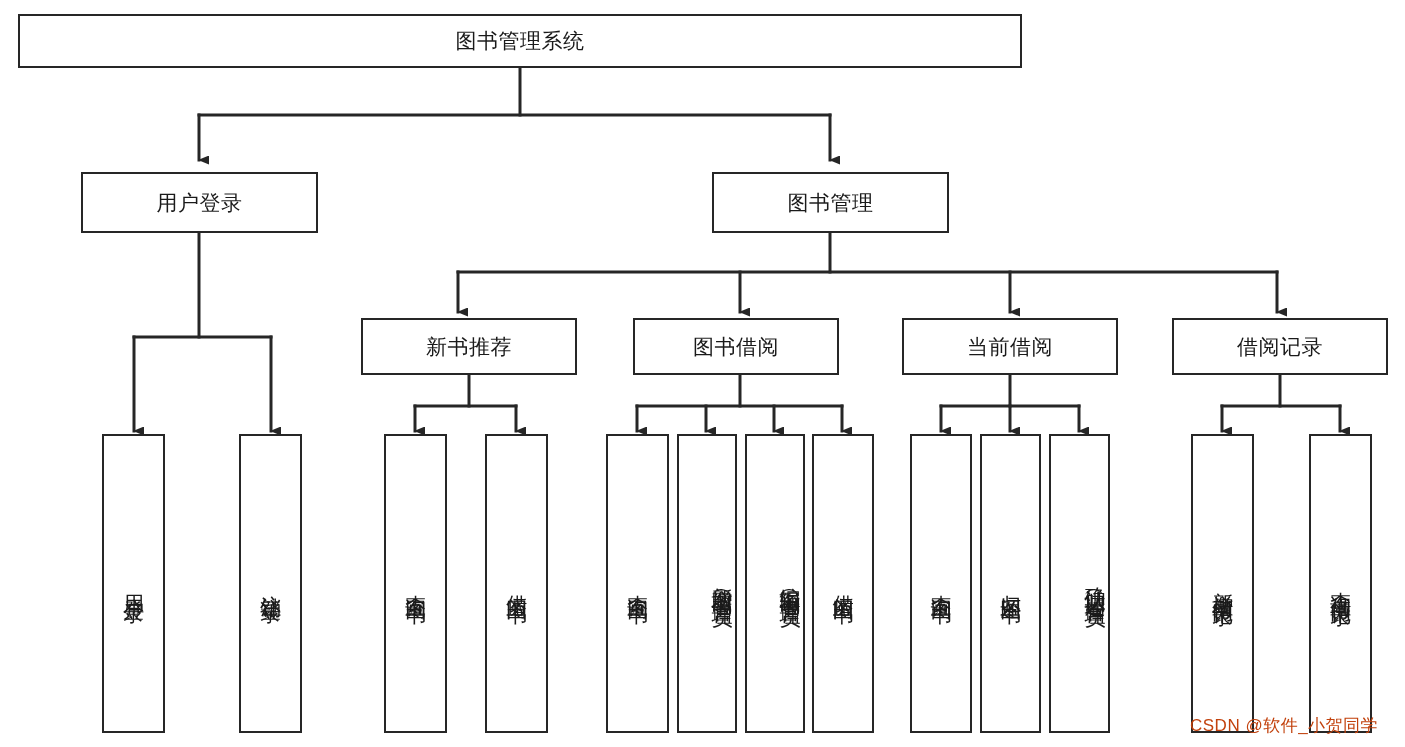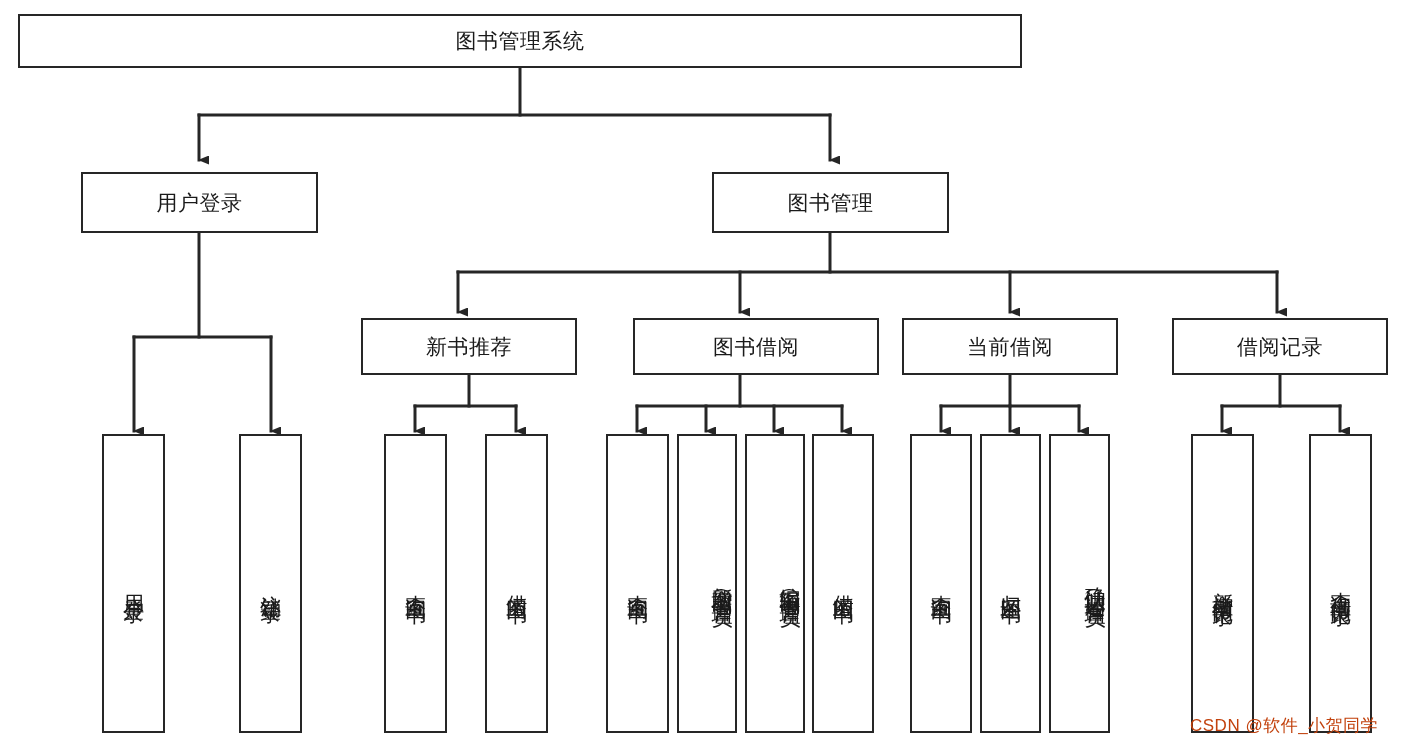--- a/index.html
+++ b/index.html
@@ -126,21 +126,21 @@
   <div class="node node-h" style="left:81px; top:172px; width:237px; height:61px;">
     <span>用户登录</span>
   </div>
   <div class="node node-h" style="left:712px; top:172px; width:237px; height:61px;">
     <span>图书管理</span>
   </div>
 
   <div class="node node-h" style="left:361px; top:318px; width:216px; height:57px;">
     <span>新书推荐</span>
   </div>
-  <div class="node node-h" style="left:633px; top:318px; width:246px; height:57px;">
+  <div class="node node-h" style="left:633px; top:318px; width:206px; height:57px;">
     <span>图书借阅</span>
   </div>
   <div class="node node-h" style="left:902px; top:318px; width:216px; height:57px;">
     <span>当前借阅</span>
   </div>
   <div class="node node-h" style="left:1172px; top:318px; width:216px; height:57px;">
     <span>借阅记录</span>
   </div>
 
   <div class="node node-v" style="left:102px; top:434px; width:63px; height:299px;">

